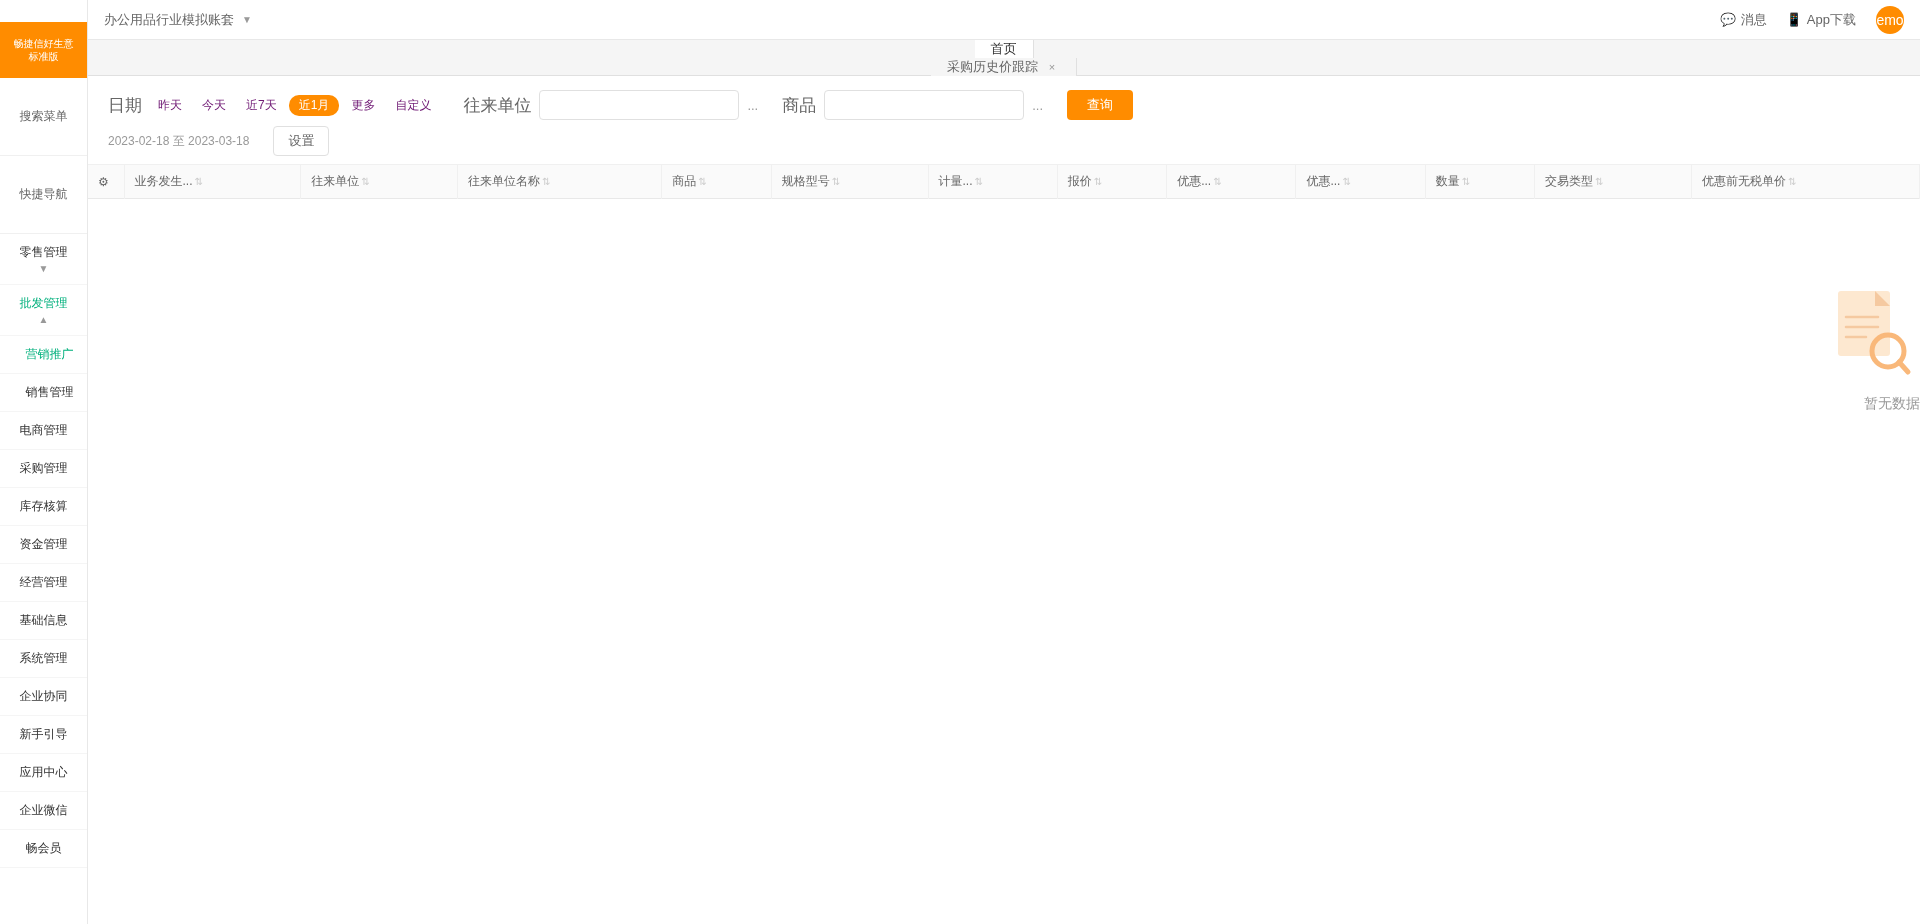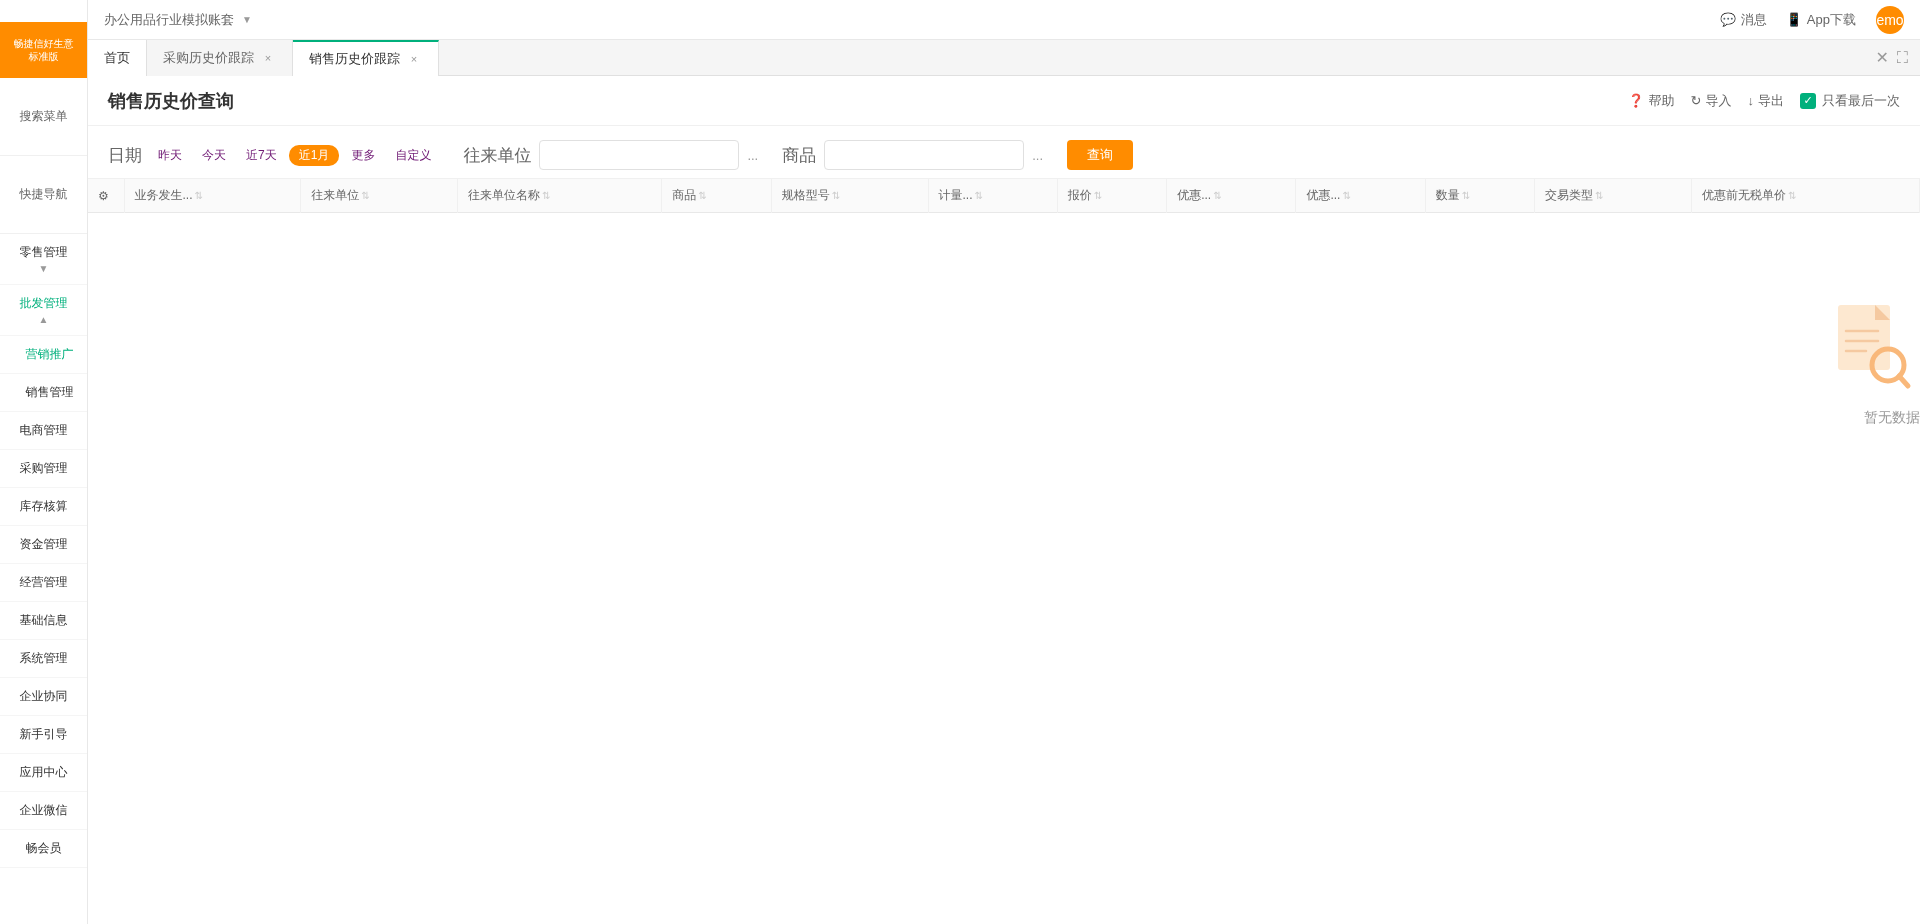--- a/index.html
+++ b/index.html
@@ -20,21 +20,21 @@
 
     
     .top-header { height: 40px; background: #fff; border-bottom: 1px solid #e8e8e8; display: flex; align-items: center; justify-content: space-between; padding: 0 16px; }
     .top-header-left { display: flex; align-items: center; gap: 8px; color: #666; font-size: 13px; }
     .dropdown-arrow { color: #999; font-size: 10px; }
     .top-header-right { display: flex; align-items: center; gap: 20px; color: #666; font-size: 13px; }
     .header-btn { display: flex; align-items: center; gap: 4px; cursor: pointer; }
     .avatar { width: 28px; height: 28px; border-radius: 50%; background: #ff8c00; display: flex; align-items: center; justify-content: center; color: #fff; font-size: 11px; }
 
     
-    .tabs-bar { height: 36px; background: #f5f5f5; display: flex; align-items: center; border-bottom: 1px solid #e0e0e0; }
+    .tabs-bar { height: 36px; background: #f5f5f5; display: flex; align-items: center; border-bottom: 1px solid #e0e0e0; flex-direction: column; }
     .tab { height: 36px; padding: 0 16px; display: flex; align-items: center; gap: 6px; cursor: pointer; font-size: 13px; color: #666; border-right: 1px solid #e0e0e0; background: #f5f5f5; white-space: nowrap; }
     .tab.home-tab { background: #fff; color: #333; font-weight: 500; }
     .tab.active { background: #fff; color: #333; border-top: 2px solid #00b07c; }
     .tab-close { color: #999; font-size: 11px; cursor: pointer; width: 16px; height: 16px; display: flex; align-items: center; justify-content: center; border-radius: 50%; }
     .tabs-actions { margin-left: auto; display: flex; align-items: center; gap: 8px; padding-right: 12px; }
     .tabs-action-btn { color: #999; cursor: pointer; font-size: 16px; }
 
     
     .page-content { flex: 1; background: #fff; overflow: auto; }
     .page-inner { padding: 0; }
@@ -157,41 +157,20 @@
     </div>
     <div class="tabs-actions">
       <span class="tabs-action-btn">✕</span>
       <span class="tabs-action-btn">⛶</span>
     </div>
   </div>
 
   <div class="page-content">
     <div class="page-inner">
 
-      <div class="page-title-bar">
-        <h1 class="page-title">销售历史价查询</h1>
-        <div class="page-title-actions">
-          <div class="title-action-btn">
-            <span>❓</span>
-            <span>帮助</span>
-          </div>
-          <div class="title-action-btn">
-            <span>↻</span>
-            <span>导入</span>
-          </div>
-          <div class="title-action-btn">
-            <span>↓</span>
-            <span>导出</span>
-          </div>
-          <div class="only-last-checkbox">
-            <div class="checkbox-teal">✓</div>
-            <span>只看最后一次</span>
-          </div>
-        </div>
-      </div>
 
       <div class="filter-bar">
         <div class="filter-row">
 
           <div class="filter-group">
             <span class="filter-label">日期</span>
             <div class="date-btns">
               <span class="date-btn">昨天</span>
               <span class="date-btn">今天</span>
               <span class="date-btn">近7天</span>
@@ -209,20 +188,24 @@
 
           <div class="filter-group">
             <span class="filter-label">商品</span>
             <input type="text" class="filter-input" style="min-width: 200px;">
             <span class="filter-ellipsis">...</span>
           </div>
 
           <button class="search-btn">查询</button>
         </div>
 
+        <div class="filter-second-row">
+          <span class="date-range-text">2023-02-18 至 2023-03-18</span>
+          <button class="settings-btn">设置</button>
+        </div>
       </div>
 
       <div class="table-container">
         <table class="data-table">
           <thead>
             <tr>
               <th class="settings-th">
                 <span class="settings-th-icon">⚙</span>
               </th>
               <th>

